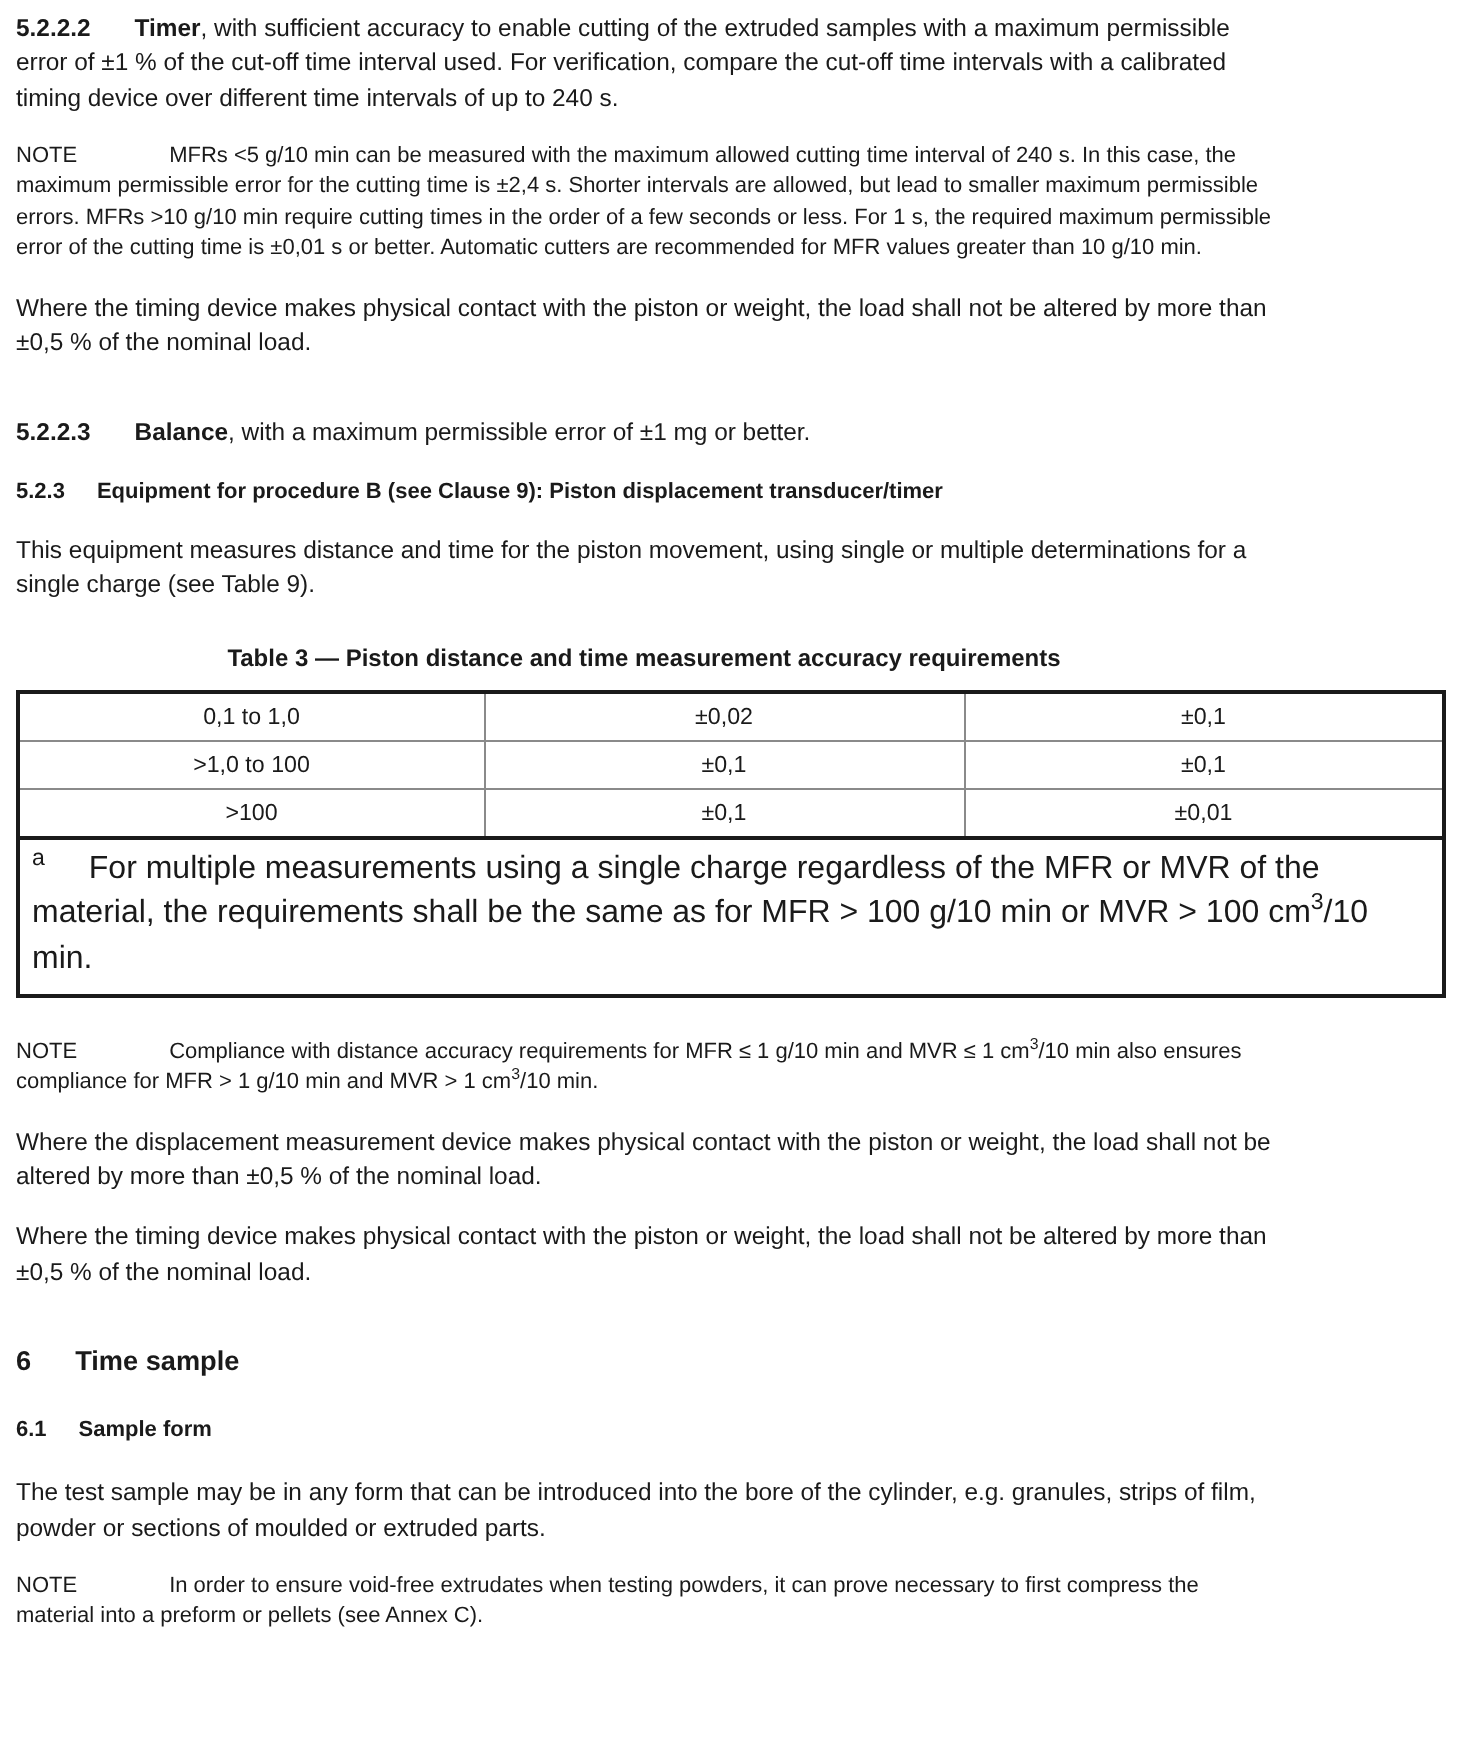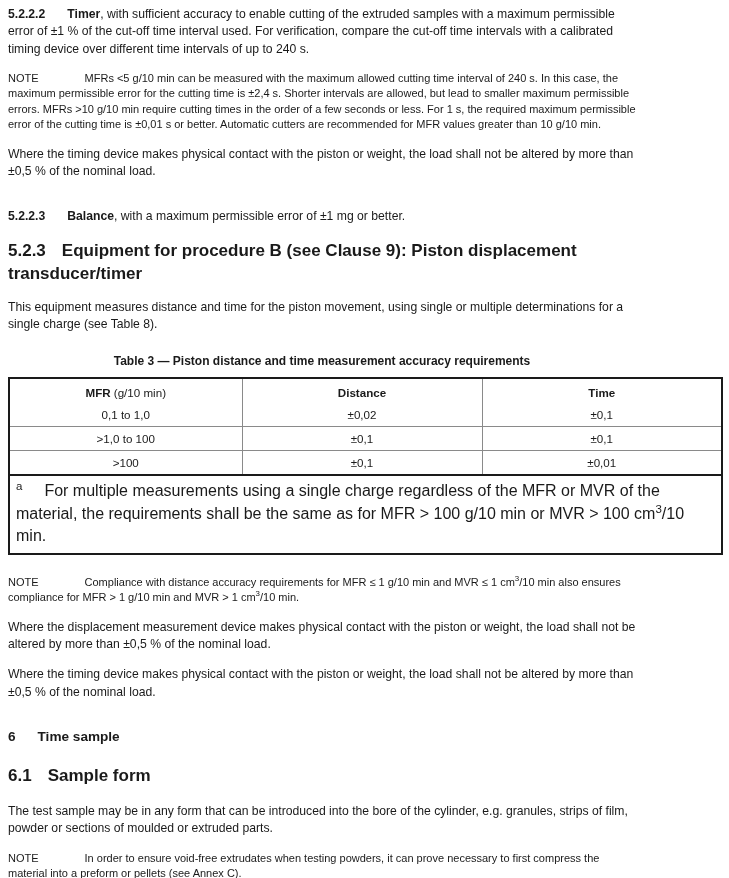--- a/index.html
+++ b/index.html
@@ -41,21 +41,21 @@
   .term { font-weight: bold; }
 
   .note {
     font-size: 11px;
     line-height: 1.40;
     margin-bottom: 13px;
   }
   .note .lbl { }
 
   h3.sub-head {
-    font-size: 17px;
+    font-size: 11px;
     font-weight: bold;
     margin: 0 0 13px 0;
     line-height: 1.4;
   }
   h2.clause-head {
     font-size: 13.6px;
     font-weight: bold;
     margin: 0 0 18px 0;
     line-height: 1.4;
   }
@@ -137,36 +137,31 @@
   <p class="para">Where the timing device makes physical contact with the piston or weight, the load shall not be altered by more than ±0,5 % of the nominal load.</p>
 
   <p class="clause-para gap-before">
     <span class="clause-num">5.2.2.3</span><span class="tab-md"></span><span class="term">Balance</span><span>, with a maximum permissible error of ±1 mg or better.</span>
   </p>
 
   <h3 class="sub-head gap-before">
     <span>5.2.3</span><span class="tab-sm"></span><span>Equipment for procedure B (see Clause 9): Piston displacement transducer/timer</span>
   </h3>
 
-  <p class="para">This equipment measures distance and time for the piston movement, using single or multiple determinations for a single charge (see Table 8).</p>
+  <p class="para">This equipment measures distance and time for the piston movement, using single or multiple determinations for a single charge (see Table 9).</p>
 
   <div class="tbl-caption">Table 3 — Piston distance and time measurement accuracy requirements</div>
 
   <table class="t3">
     <colgroup>
       <col class="col1">
         <col class="col2">
         <col class="col3">
     </colgroup>
     <tbody>
-      <tr class="hdr">
-        <td class="cl hd-top"><span class="bold">MFR</span><span> (g/10 min)</span></td>
-        <td class="hd-top"><span class="bold">Distance</span></td>
-        <td class="cr hd-top"><span class="bold">Time</span></td>
-      </tr>
       <tr class="r1">
         <td class="cl">0,1 to 1,0</td>
         <td>±0,02</td>
         <td class="cr">±0,1</td>
       </tr>
       <tr>
         <td class="cl">&gt;1,0 to 100</td>
         <td>±0,1</td>
         <td class="cr">±0,1</td>
       </tr>

